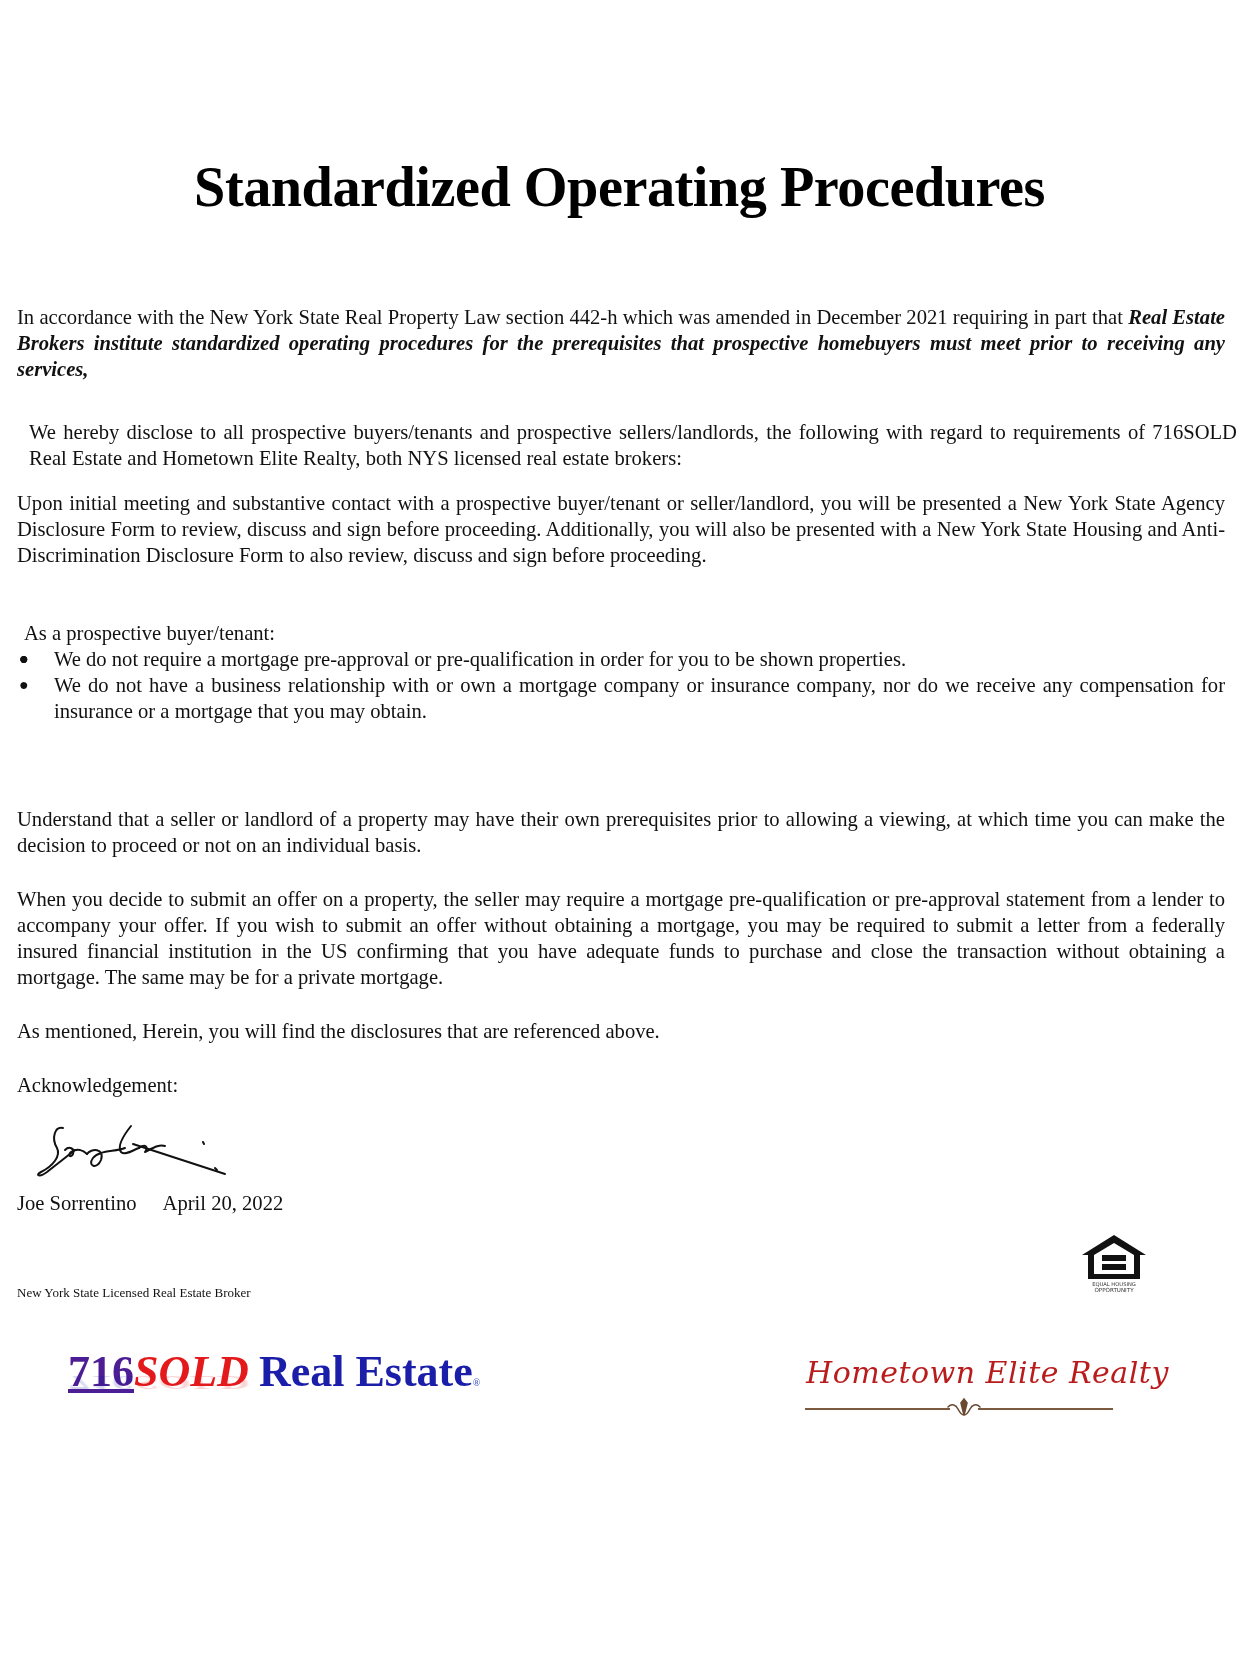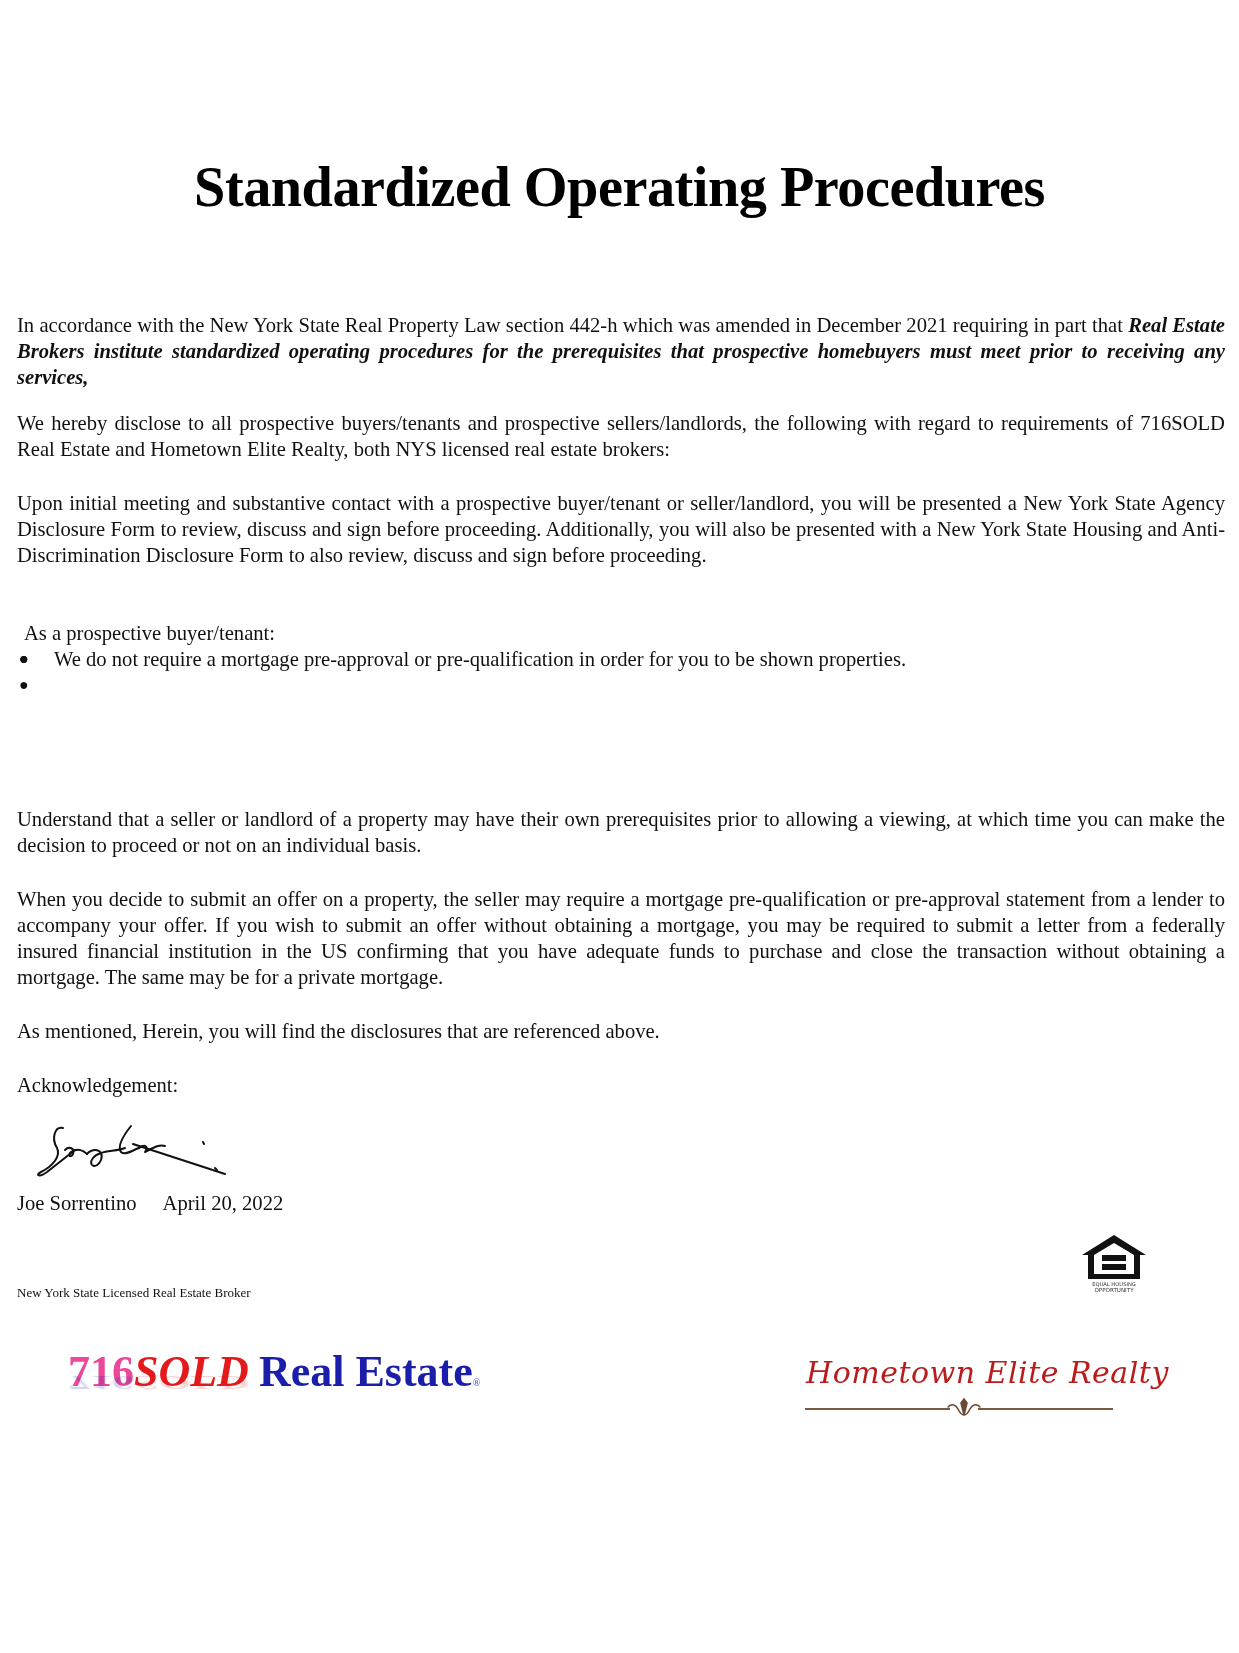--- a/index.html
+++ b/index.html
@@ -23,22 +23,22 @@
     }
     .body-text {
       position: absolute;
       left: 17px; width: 1208px;
       font-size: 20.6px;
       line-height: 26px;
       text-align: justify;
       color: #111;
     }
     .body-text .bold-italic { font-weight: bold; font-style: italic; }
-    .p1 { top: 312px; }
-    .p2 { top: 410px; }
+    .p1 { top: 304px; }
+    .p2 { top: 419px; margin-left: 12px; }
     .p3 { top: 490px; }
     .p4-lead { top: 620px; margin-left: 7px; }
     .bullets {
       position: absolute;
       left: 17px; width: 1208px; top: 646px;
       list-style: none;
       font-size: 20.6px;
       line-height: 26px;
       color: #111;
     }
@@ -86,21 +86,21 @@
 
     .logo-716 {
       position: absolute;
       left: 68px; top: 1350px;
       font-family: "Liberation Serif", serif;
       font-weight: bold;
       font-size: 44px;
       line-height: 1;
       white-space: nowrap;
     }
-    .logo-716 .num { color: #ec4899; }
+    .logo-716 .num { color: #4c1d95; text-decoration: underline; }
     .logo-716 .sold { color: #e3191c; font-style: italic; }
     .logo-716 .rest { color: #1a1ea8; margin-left: 10px; }
     .logo-716 .reg { color: #5a6ad0; font-size: 10px; vertical-align: baseline; }
     .logo-716-reflection {
       position: absolute;
       left: 68px; top: 1392px;
       font-family: "Liberation Serif", serif;
       font-weight: bold;
       font-size: 44px;
       line-height: 1;
@@ -148,21 +148,21 @@
 <p class="body-text p2">We hereby disclose to all prospective buyers/tenants and prospective sellers/landlords, the following with regard to requirements of 716SOLD Real Estate and Hometown Elite Realty, both NYS licensed real estate brokers:</p>
 
 <p class="body-text p3">Upon initial meeting and substantive contact with a prospective buyer/tenant or seller/landlord, you will be presented a New York State Agency Disclosure Form to review, discuss and sign before proceeding. Additionally, you will also be presented with a  New York State Housing and Anti-Discrimination Disclosure Form to also review, discuss and sign before proceeding.</p>
 
 <p class="body-text p4-lead">As a prospective buyer/tenant:</p>
 
 <ul class="bullets">
   <li><span class="bullet-dot">●</span></li>
   <li><span class="bullet-dot">●</span></li>
   <li><span class="bullet-dot">●</span><span>We do not require a mortgage pre-approval or pre-qualification in order for you to be shown properties.</span></li>
-  <li><span class="bullet-dot">●</span></li>
+  <li><span class="bullet-dot">●</span><span>We do not have a business relationship with or own a mortgage company or insurance company, nor do we receive any compensation for insurance or a mortgage that you may obtain.</span></li>
 </ul>
 
 <p class="body-text p5">Understand that a seller or landlord of a property may have their own prerequisites prior to allowing a viewing, at which time you can make the decision to proceed or not on an individual basis.</p>
 
 <p class="body-text p6">When you decide to submit an offer on a property, the seller may require a mortgage pre-qualification or pre-approval statement from a lender to accompany your offer. If you wish to submit an offer without obtaining a mortgage, you may be required to submit a letter from a federally insured financial institution in the US confirming that you have adequate funds to purchase and close the transaction without obtaining a mortgage. The same may be for a private mortgage.</p>
 
 <p class="body-text p7">As mentioned,  Herein, you will find the disclosures that are referenced above.</p>
 
 <p class="body-text p8">Acknowledgement:</p>
 

